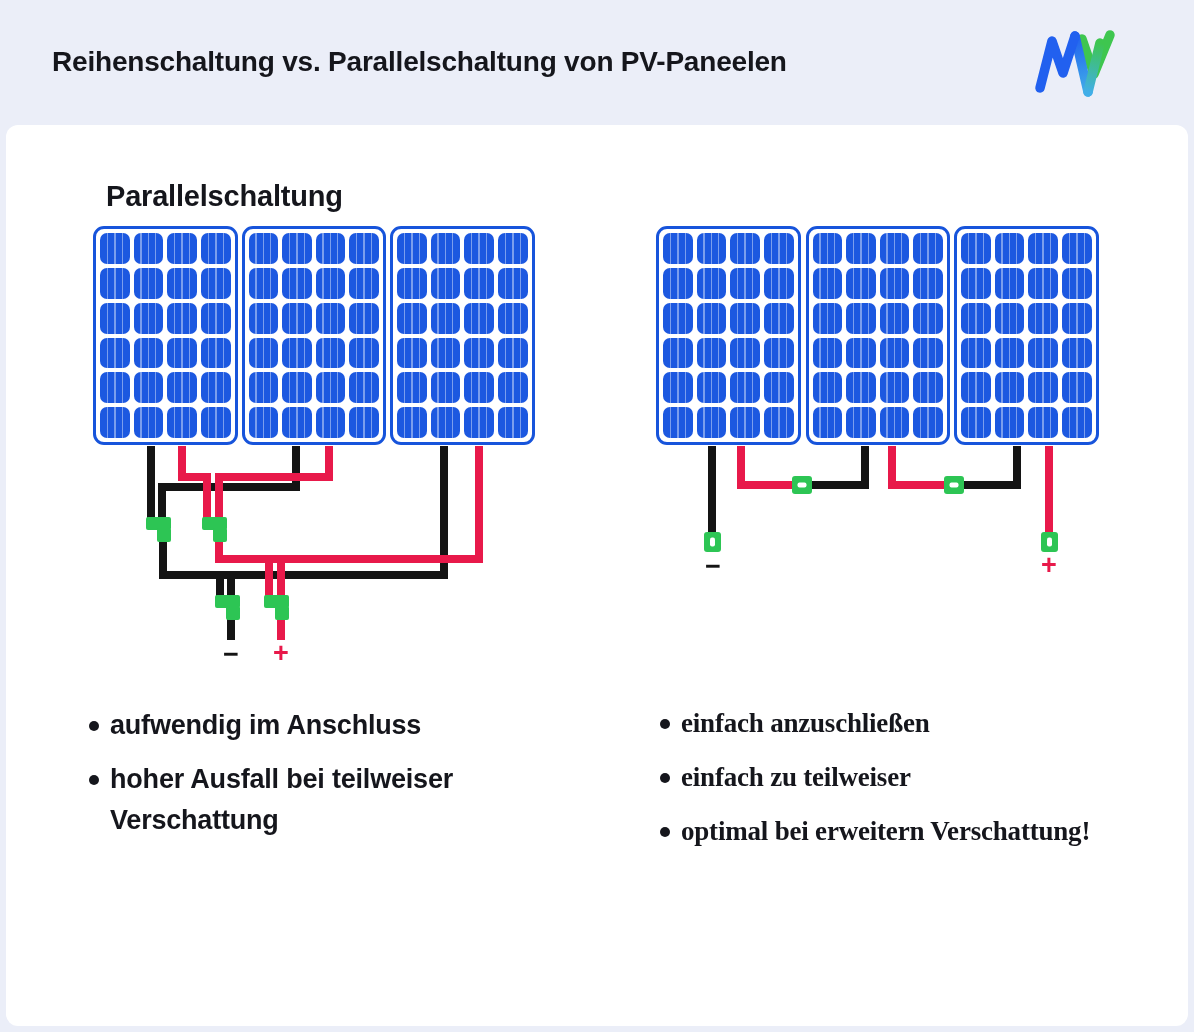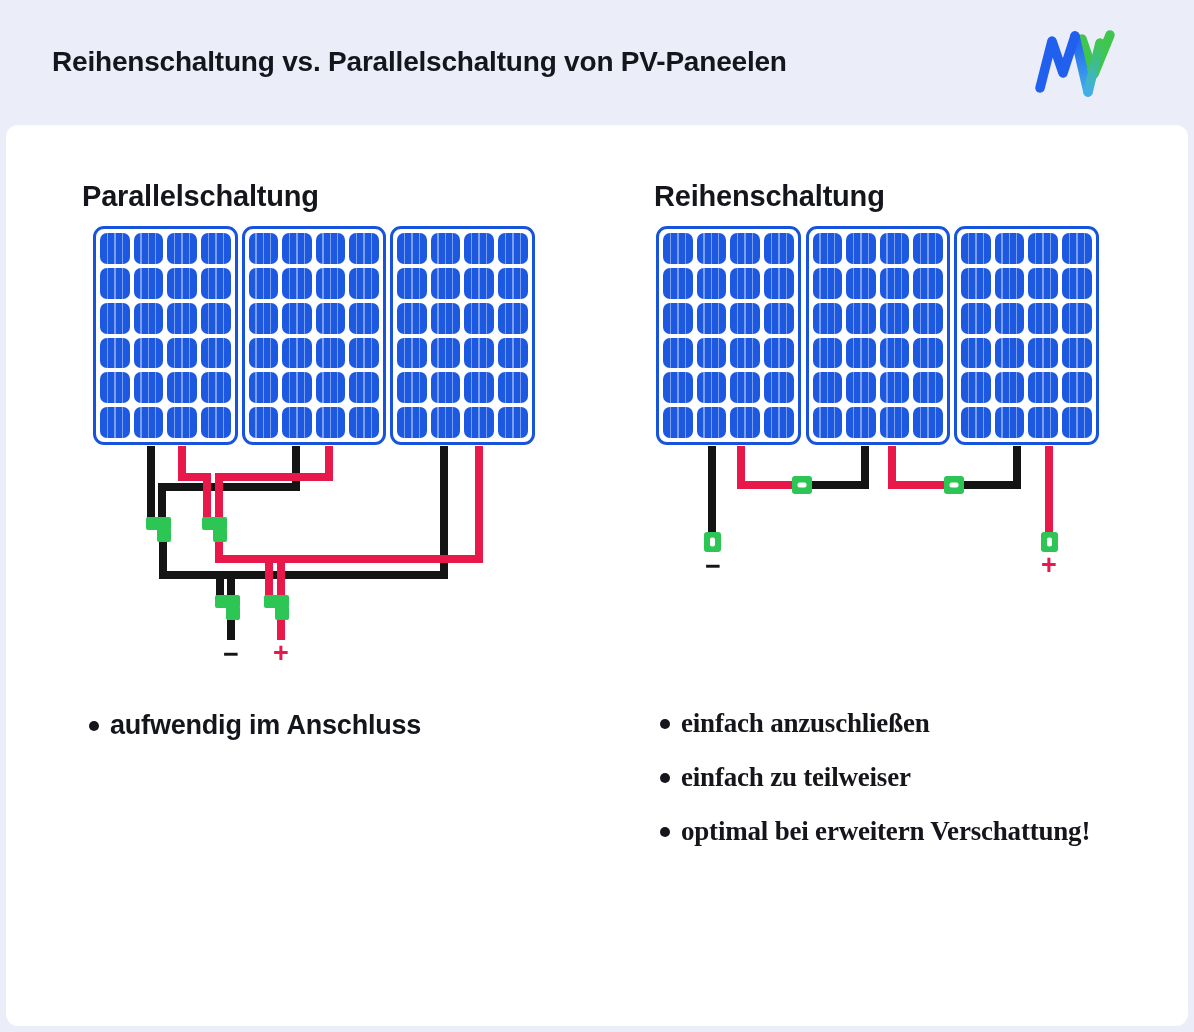--- a/index.html
+++ b/index.html
@@ -16,21 +16,21 @@
   .title {
     position:absolute; left:52px; top:46px; width:900px;
     font-size:28px; font-weight:700; letter-spacing:-0.2px;
     color:var(--text,#15161c);
   }
   .logo { position:absolute; left:1034px; top:28px; width:90px; height:74px; }
   .heading {
     position:absolute; top:180px; font-size:29px; font-weight:700;
     color:var(--text,#15161c); letter-spacing:-0.2px;
   }
-  .heading.parallel { left:82px; }
+  .heading.parallel { left:106px; }
   .heading.series  { left:654px; }
 
   .panel {
     position:absolute; box-sizing:border-box;
     border:3px solid var(--panel-blue,#1754db);
     border-radius:11px; background:#fff; padding:4px;
   }
   .panel-grid {
     display:grid; width:100%; height:100%;
     grid-template-columns:repeat(4,1fr);
@@ -83,21 +83,20 @@
     </defs>
     <polyline id="logo-green" points="48,11 60,46 76,7" fill="none" stroke-width="9.5" stroke-linecap="round" stroke-linejoin="round" stroke="#3ec64f"></polyline>
     <polyline points="41,8 54,64" fill="none" stroke="url(#gradDown)" stroke-width="9.5" stroke-linecap="round"></polyline>
     <polyline points="54,64 66,15" fill="none" stroke="url(#gradUp)" stroke-width="9.5" stroke-linecap="round"></polyline>
     <polyline id="logo-blue" points="6,60 18,13 29,45 41,8" fill="none" stroke-width="9.5" stroke-linecap="round" stroke-linejoin="round" stroke="#2160ef"></polyline>
   </svg>
 
   <div class="card"></div>
 
   <div class="heading parallel">Parallelschaltung</div>
-  <div class="heading series">Reihenschaltung</div>
 
   <div id="panel-layer">
       <div class="panel" style="left: 93px; top: 226px; width: 144.5px; height: 219px;">
         <div class="panel-grid">
           <div class="cell"></div>
           <div class="cell"></div>
           <div class="cell"></div>
           <div class="cell"></div>
           <div class="cell"></div>
           <div class="cell"></div>
@@ -315,20 +314,21 @@
       <g>
         <rect x="1041" y="532" width="17" height="20" rx="3" fill="#2dc554"></rect>
         <rect x="1047" y="537.5" width="5" height="9" rx="2" fill="#ffffff"></rect>
       </g>
       <text x="713" y="575" text-anchor="middle" fill="#141414" font-family="&quot;Liberation Sans&quot;, sans-serif" font-size="27" font-weight="700">−</text>
       <text x="1049" y="574" text-anchor="middle" fill="#e8194a" font-family="&quot;Liberation Sans&quot;, sans-serif" font-size="27" font-weight="700">+</text>
     </svg>
 
   <ul class="list parallel" id="list-parallel">
       <li>aufwendig im Anschluss</li>
+      <li>hoher Ausfall bei teilweiser Verschattung</li>
     </ul>
   <ul class="list series" id="list-series">
       <li>einfach anzuschließen</li>
       <li>einfach zu teilweiser</li>
       <li>optimal bei erweitern Verschattung!</li>
     </ul>
 
 </div>
 
 </body></html>

